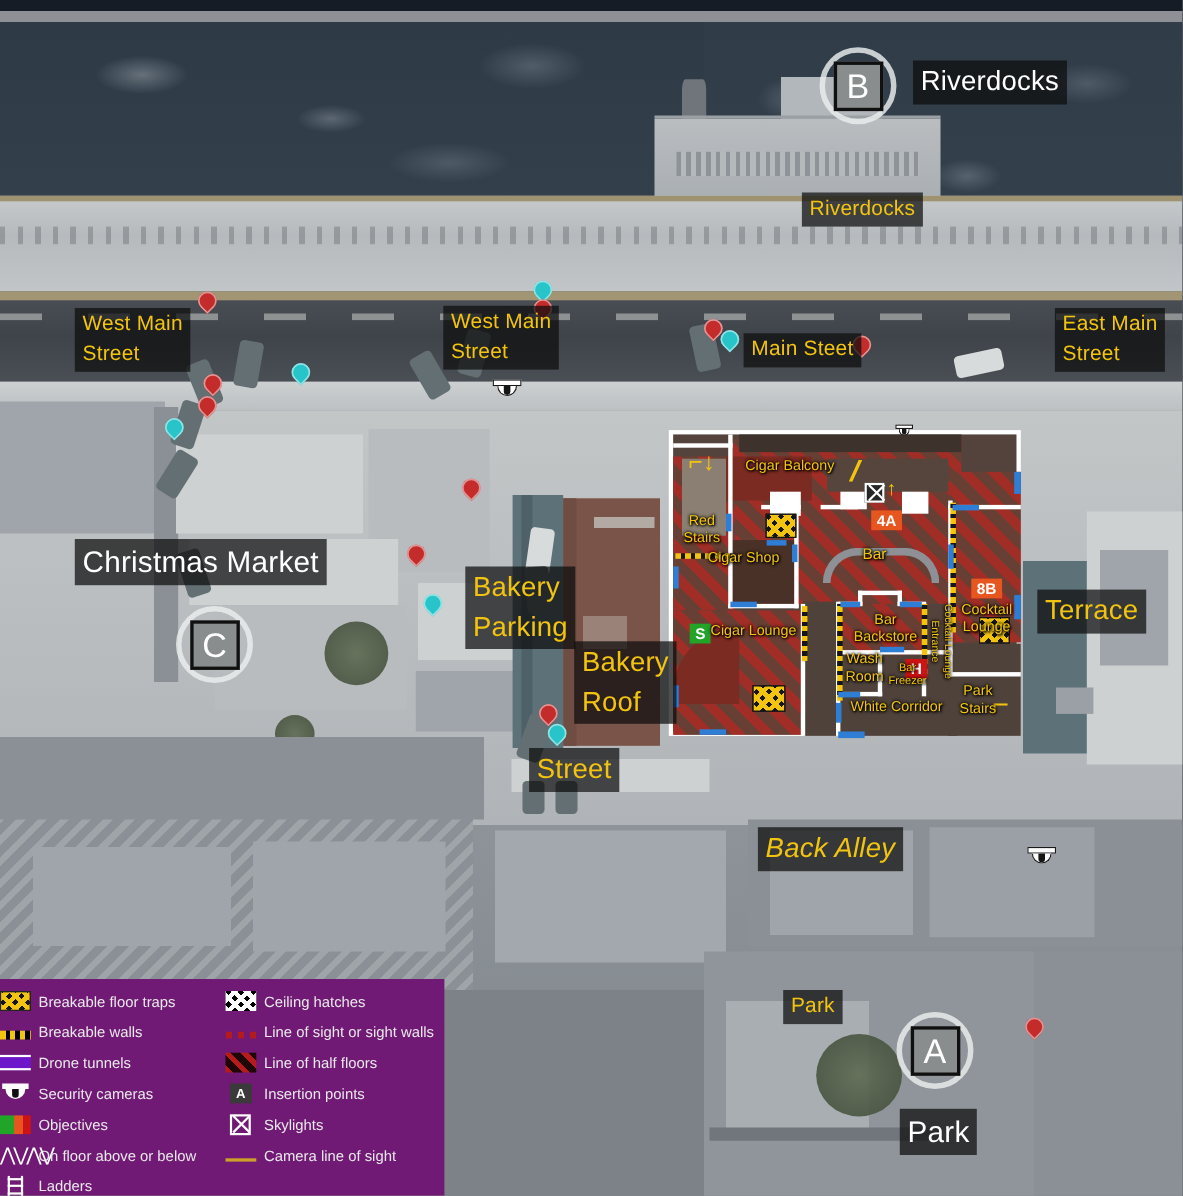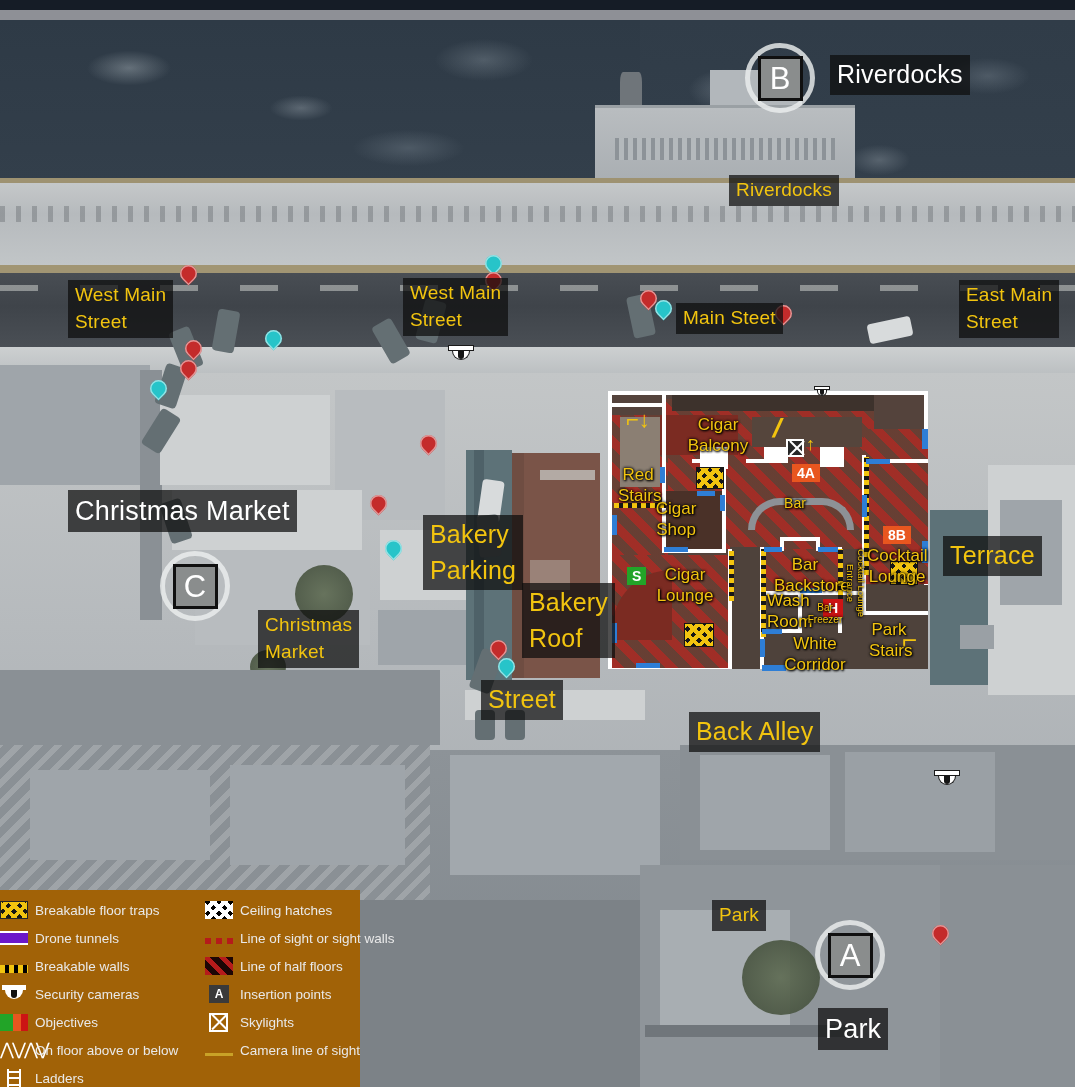--- a/index.html
+++ b/index.html
@@ -142,39 +142,39 @@
       #161616;
     border:1px solid #161616;}
   .breakwall{position:absolute;
     background:repeating-linear-gradient(90deg,#f2c40f 0 5px,#161616 5px 9px);}
   .breakwall.v{background:repeating-linear-gradient(0deg,#f2c40f 0 5px,#161616 5px 9px);}
   .hatchdoor{position:absolute;background:#2e7ed6;}
   .objbadge{position:absolute;background:#e8561f;color:#fff;font-size:14px;font-weight:bold;
     padding:1px 5px;line-height:16px;}
   .objbadge.g{background:#22a428;}
   .objbadge.r{background:#cc1414;}
-  .rlabel{position:absolute;color:#f2c40f;font-size:17px;line-height:1.22;text-align:center;
+  .rlabel{position:absolute;color:#f2c40f;font-size:13px;line-height:1.22;text-align:center;
     text-shadow:0 0 3px #000,0 0 3px #000,1px 1px 2px #000; white-space:pre-line;}
   .rlabel.big{font-size:14px;}
   .rlabel.vert{writing-mode:vertical-rl;text-orientation:mixed;}
   .skylight{position:absolute;width:18px;height:18px;border:2px solid #fff;background:#262626;}
   .skylight:before,.skylight:after{content:"";position:absolute;left:-1px;top:6px;width:20px;height:2px;background:#fff;}
   .skylight:before{transform:rotate(45deg);}
   .skylight:after{transform:rotate(-45deg);}
   .arrow-y{position:absolute;color:#f2c40f;font-size:22px;line-height:1;font-weight:bold;}
 
   
   .cam{position:absolute;width:26px;height:17px;}
   .cam .bar{position:absolute;left:0;top:0;width:26px;height:6px;background:#fff;border:1px solid #1a1a1a;}
   .cam .dome{position:absolute;left:4px;top:6px;width:18px;height:9px;background:#fff;
     border-radius:0 0 9px 9px;border:1px solid #1a1a1a;border-top:none;}
   .cam .lens{position:absolute;left:10px;top:6px;width:6px;height:8px;background:#161616;border-radius:0 0 3px 3px;}
 
   
-  .legend{position:absolute;left:0;top:890px;width:360px;height:197px;background:#a16207;z-index:80;}
+  .legend{position:absolute;left:0;top:890px;width:404px;height:197px;background:#701a75;z-index:80;}
   .legend-col{position:absolute;top:6px;}
   .legend-col.c1{left:0;width:205px;}
   .legend-col.c2{left:205px;width:155px;}
   .lrow{display:flex;align-items:center;height:28px;}
   .lico{width:28px;height:18px;margin-left:0;margin-right:7px;flex:0 0 28px;}
   .ltxt{color:#e9e9e9;font-size:13.5px;font-family:"Liberation Sans",sans-serif;white-space:nowrap;}
   
   .ic-floortrap{background:
       repeating-linear-gradient(45deg,#f2c40f 0 4px,transparent 4px 8px),
       repeating-linear-gradient(-45deg,#f2c40f 0 4px,transparent 4px 8px),#161616;
@@ -435,41 +435,39 @@
   <div class="lbl" style="left:403px;top:278px;">West Main
 Street</div>
   <div class="lbl" style="left:676px;top:303px;">Main Steet</div>
   <div class="lbl" style="left:959px;top:280px;">East Main
 Street</div>
   <div class="lbl white huge" style="left:68px;top:490px;">Christmas Market</div>
   <div class="lbl big" style="left:423px;top:515px;">Bakery
 Parking</div>
   <div class="lbl big" style="left:522px;top:583px;">Bakery
 Roof</div>
-  <div class="lbl" style="left:258px;top:610px;">Christmas
-Market</div>
   <div class="lbl big" style="left:943px;top:536px;">Terrace</div>
   <div class="lbl big" style="left:481px;top:680px;">Street</div>
-  <div class="lbl big" style="left:689px;top:712px;">Back Alley</div>
+  <div class="lbl big" style="left:689px;top:752px;font-style:italic;">Back Alley</div>
   <div class="lbl" style="left:712px;top:900px;">Park</div>
   <div class="lbl white huge" style="left:818px;top:1008px;">Park</div>
 
   <div class="legend">
     <div class="legend-col c1">
       <div class="lrow">
         <div class="lico ic-floortrap"></div>
         <div class="ltxt">Breakable floor traps</div>
       </div>
       <div class="lrow">
+        <div class="lico ic-breakwall"></div>
+        <div class="ltxt">Breakable walls</div>
+      </div>
+      <div class="lrow">
         <div class="lico ic-drone"></div>
         <div class="ltxt">Drone tunnels</div>
-      </div>
-      <div class="lrow">
-        <div class="lico ic-breakwall"></div>
-        <div class="ltxt">Breakable walls</div>
       </div>
       <div class="lrow">
         <div class="lico ic-cam">
           <div class="b"></div>
             <div class="d"></div>
             <div class="l"></div>
         </div>
         <div class="ltxt">Security cameras</div>
       </div>
       <div class="lrow">

